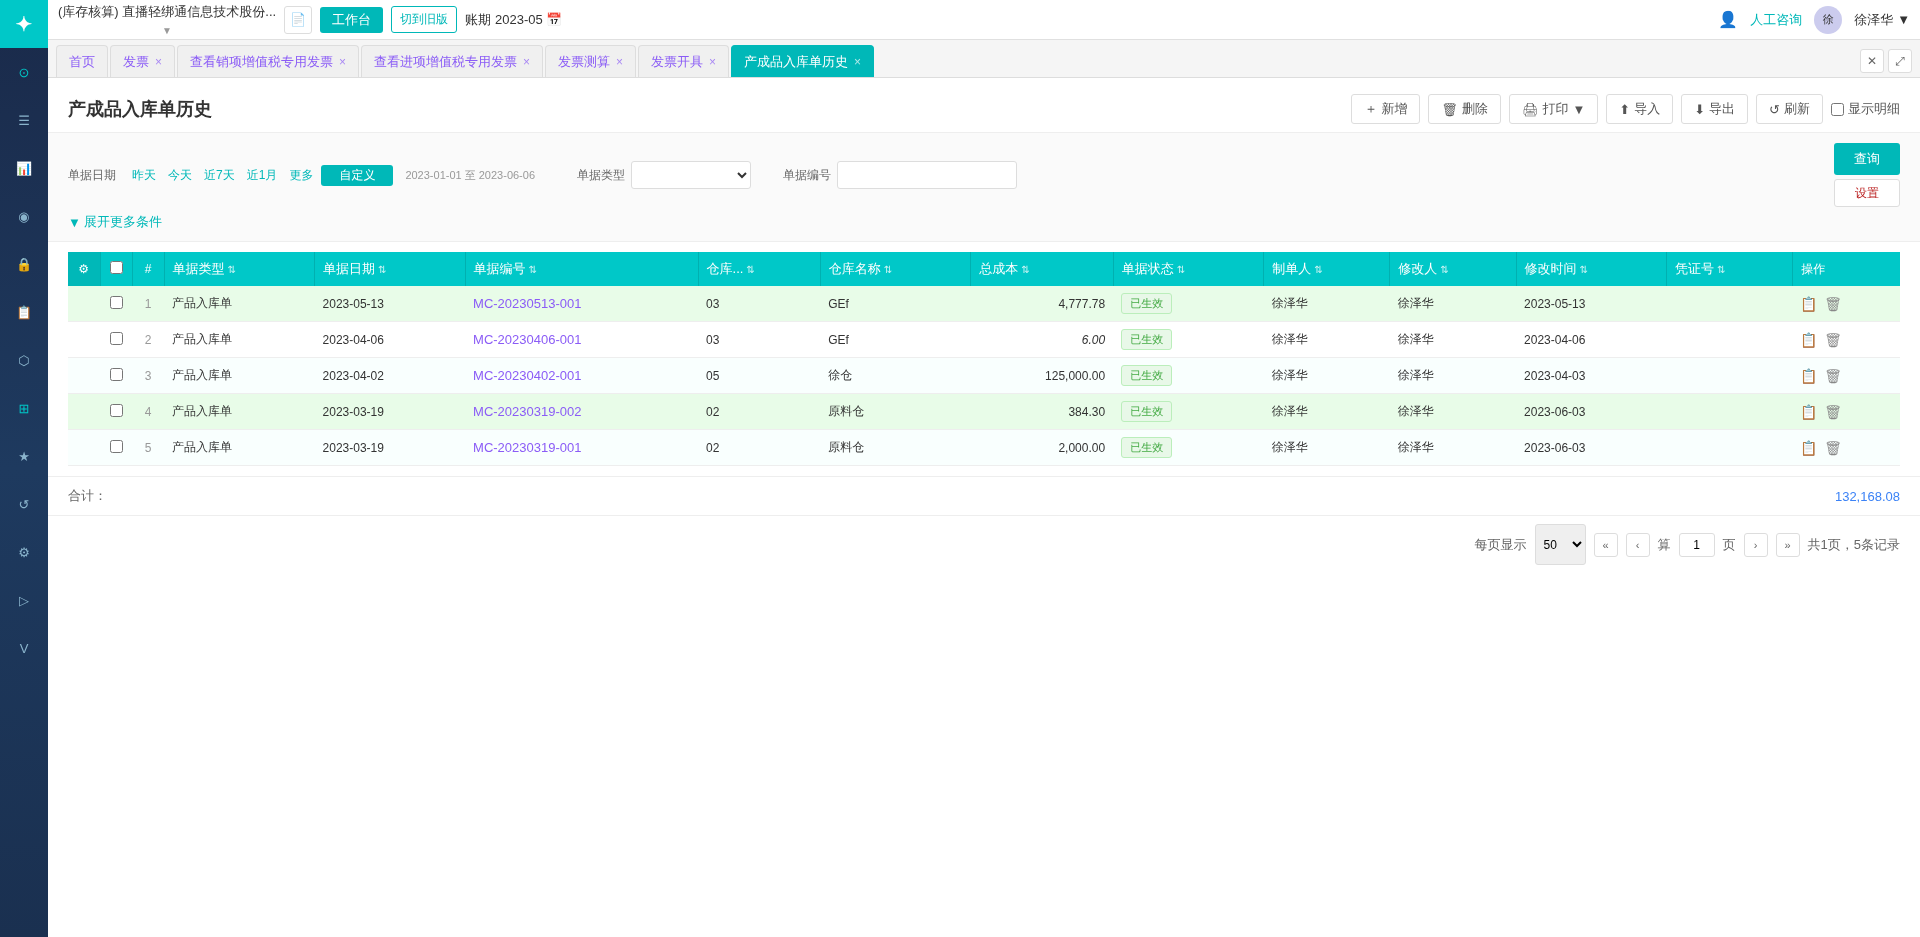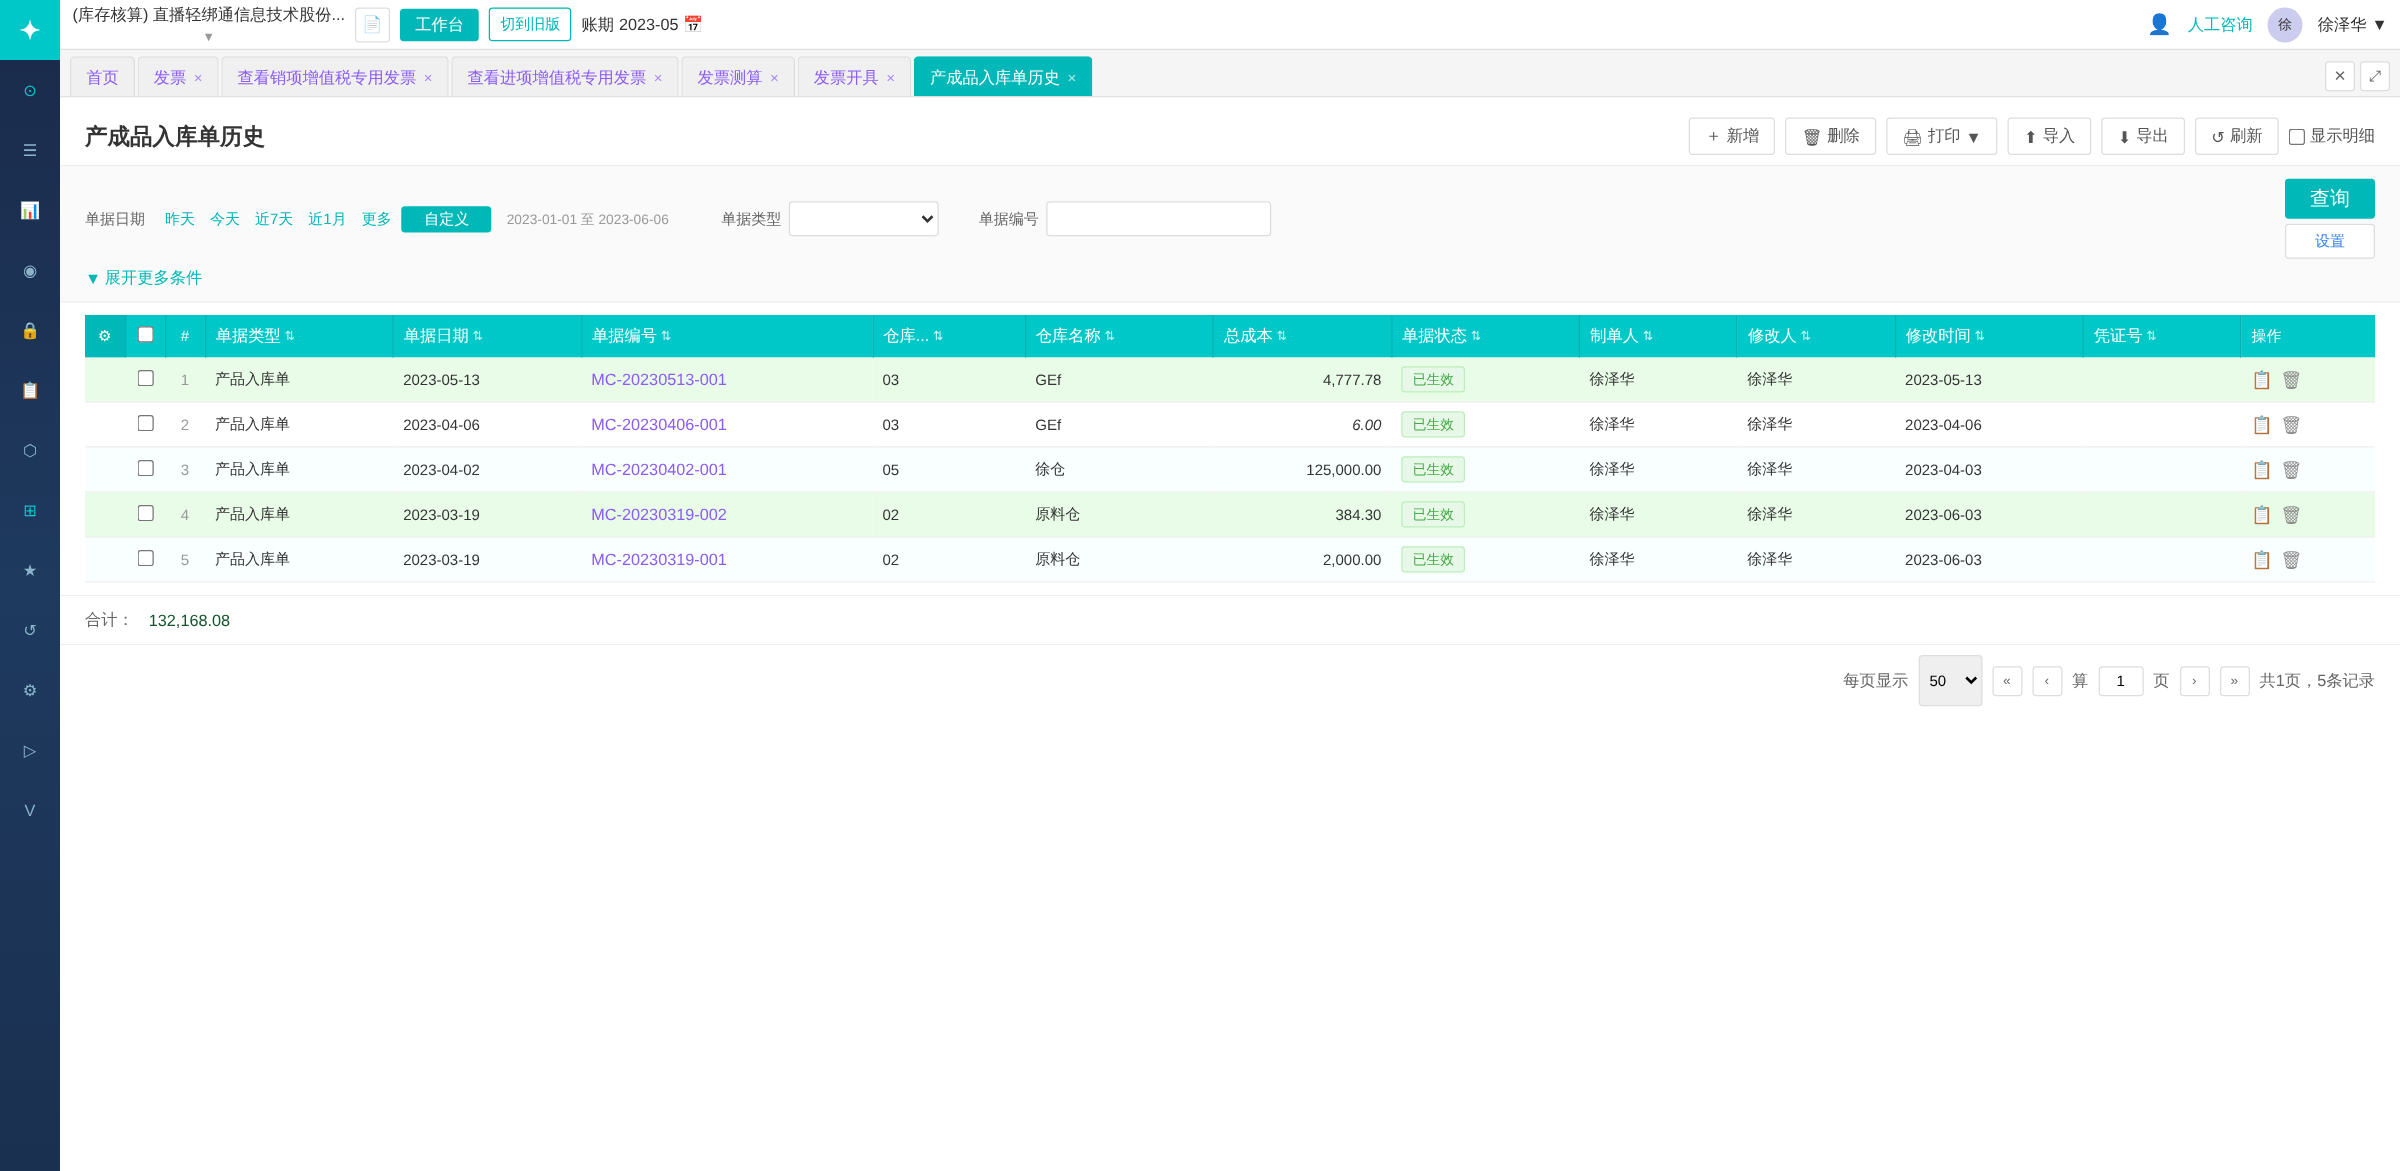--- a/index.html
+++ b/index.html
@@ -302,26 +302,26 @@
       gap: 3px;
       margin-top: 6px;
     }
     .query-btn {
       background: #00b8b8;
       color: white;
       border: none;
       border-radius: 3px;
       padding: 6px 20px;
       cursor: pointer;
-      font-size: 16px;
+      font-size: 13px;
       height: 32px;
     }
     .set-btn {
       background: #fff;
-      color: #3b82f6;
+      color: #b91c1c;
       border: 1px solid #ddd;
       border-radius: 3px;
       padding: 4px 12px;
       cursor: pointer;
       font-size: 12px;
       height: 28px;
     }
     .filter-right-btns {
       display: flex;
       flex-direction: column;
@@ -400,21 +400,21 @@
       display: flex;
       align-items: center;
       padding: 10px 20px;
       border-top: 1px solid #eee;
       margin-top: 10px;
       font-size: 12px;
       color: #333;
       gap: 12px;
     }
     .total-label { color: #666; }
-    .total-value { color: #14532d; font-weight: normal; flex: 1; text-align: left; }
+    .total-value { color: #3b82f6; font-weight: normal; flex: 1; text-align: right; }
 
     
     .pagination-bar {
       display: flex;
       align-items: center;
       justify-content: flex-end;
       padding: 8px 20px;
       border-top: 1px solid #eee;
       gap: 8px;
       font-size: 12px;

